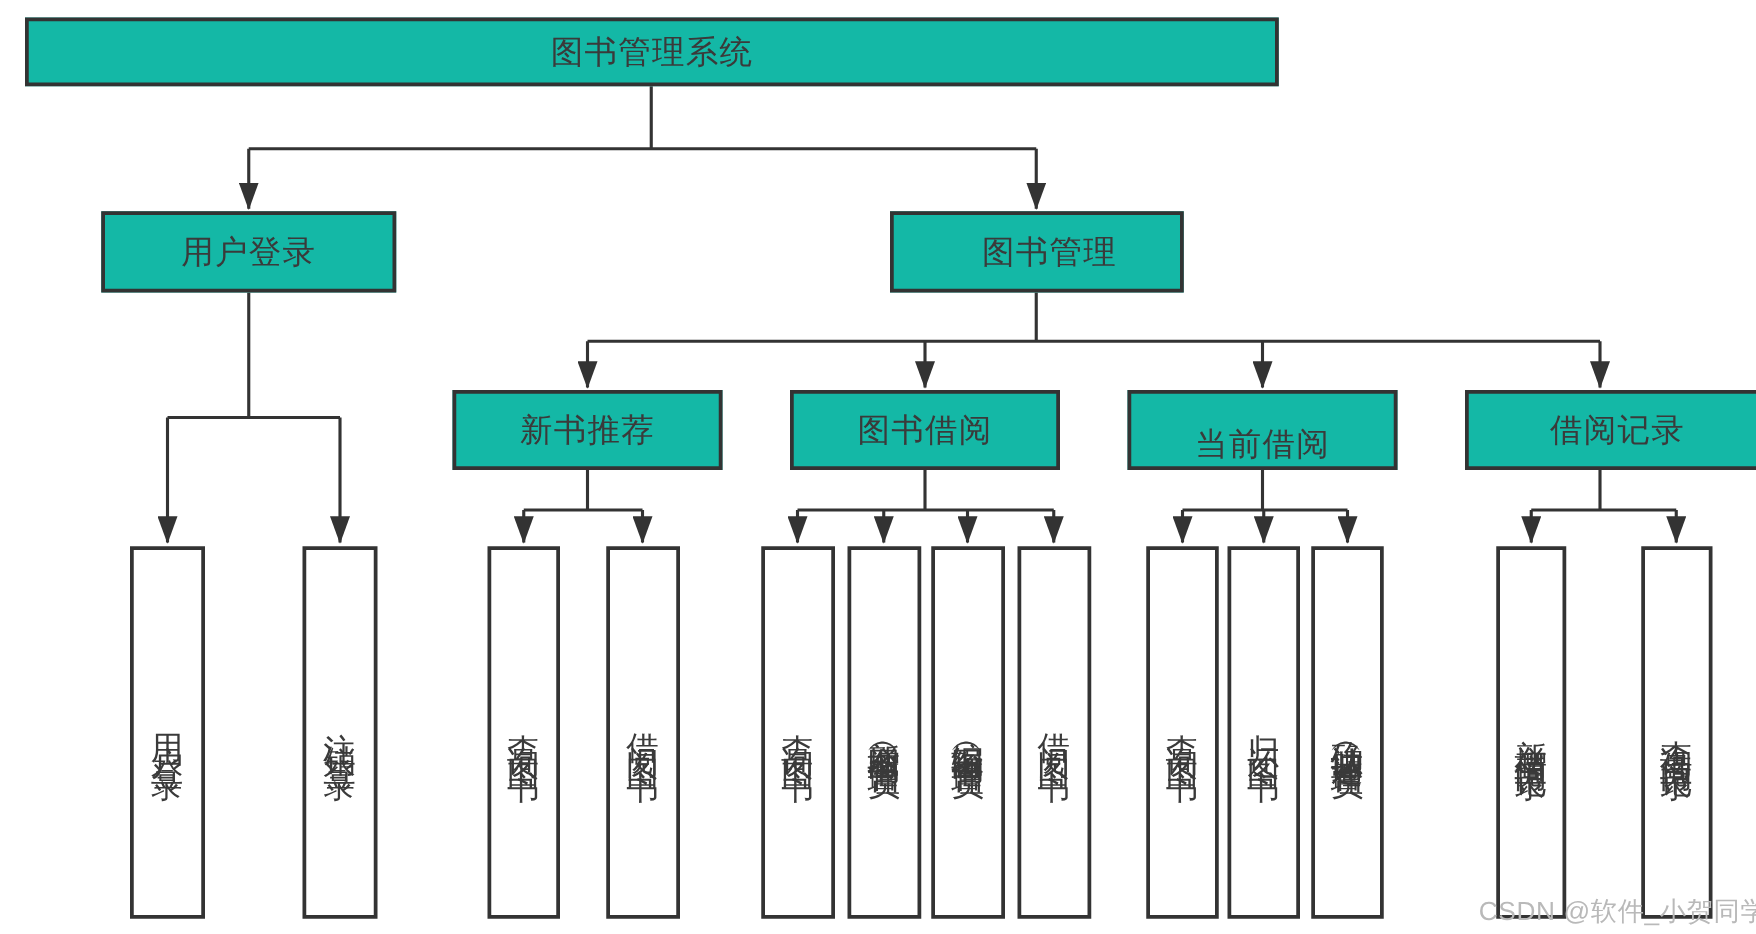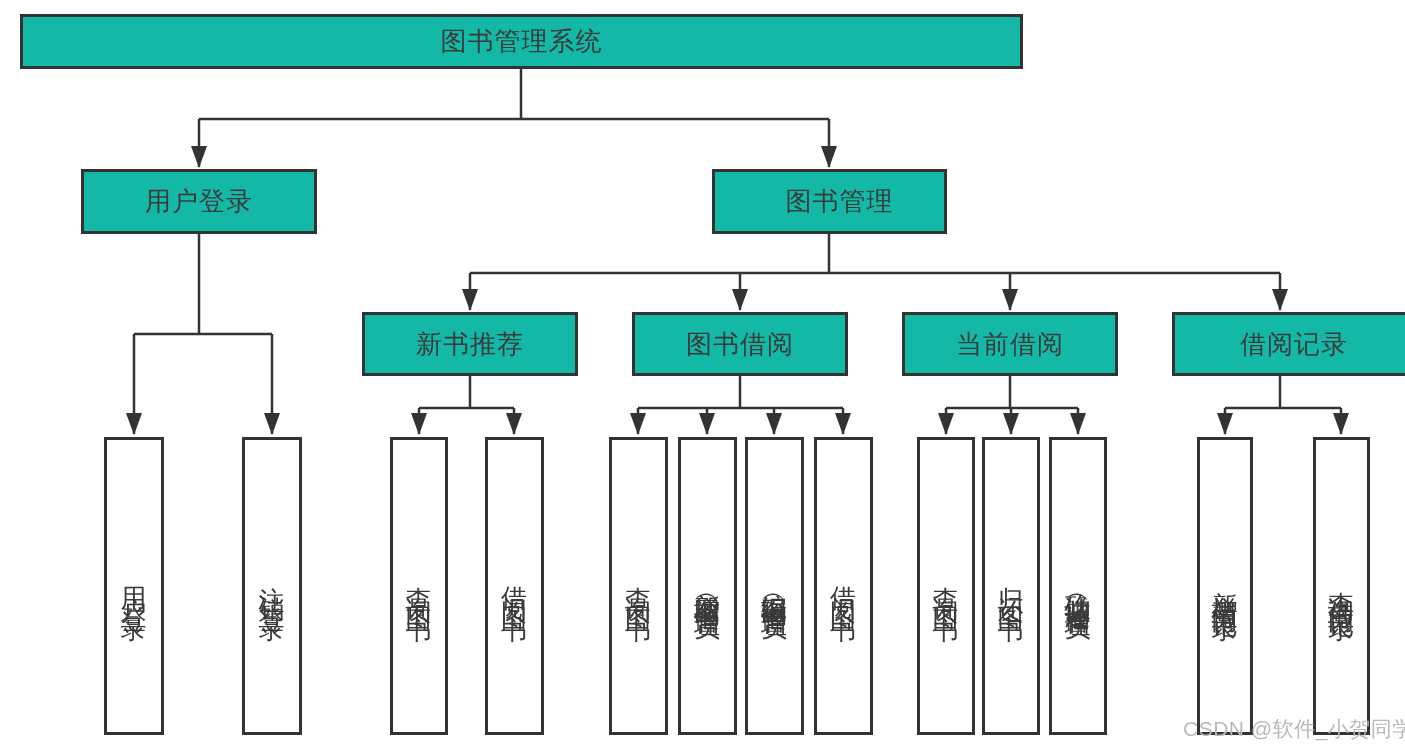--- a/index.html
+++ b/index.html
@@ -129,21 +129,21 @@
   <div class="hbox" style="left:712px; top:169px; width:235px; height:65px;padding-left:20px;">
     <span>图书管理</span>
   </div>
 
   <div class="hbox" style="left:362px; top:312px; width:216px; height:64px;">
     <span>新书推荐</span>
   </div>
   <div class="hbox" style="left:632px; top:312px; width:216px; height:64px;">
     <span>图书借阅</span>
   </div>
-  <div class="hbox" style="left:902px; top:312px; width:216px; height:64px;">
+  <div class="hbox" style="left:902px; top:312px; width:216px; height:64px;align-items:flex-end;">
     <span>当前借阅</span>
   </div>
   <div class="hbox" style="left:1172px; top:312px; width:244px; height:64px;">
     <span>借阅记录</span>
   </div>
 
   <div class="leaf" style="left:104px; width:60px;">
     <span>用户登录</span>
   </div>
   <div class="leaf" style="left:242px; width:60px;">

